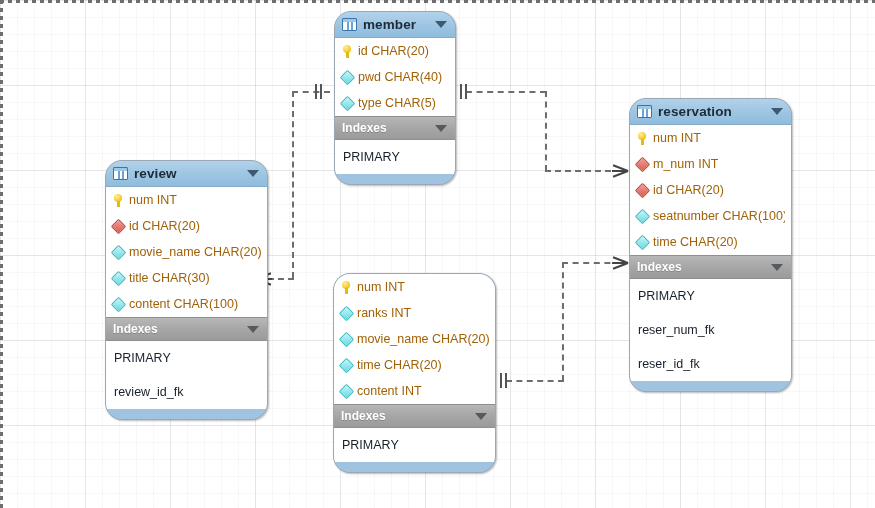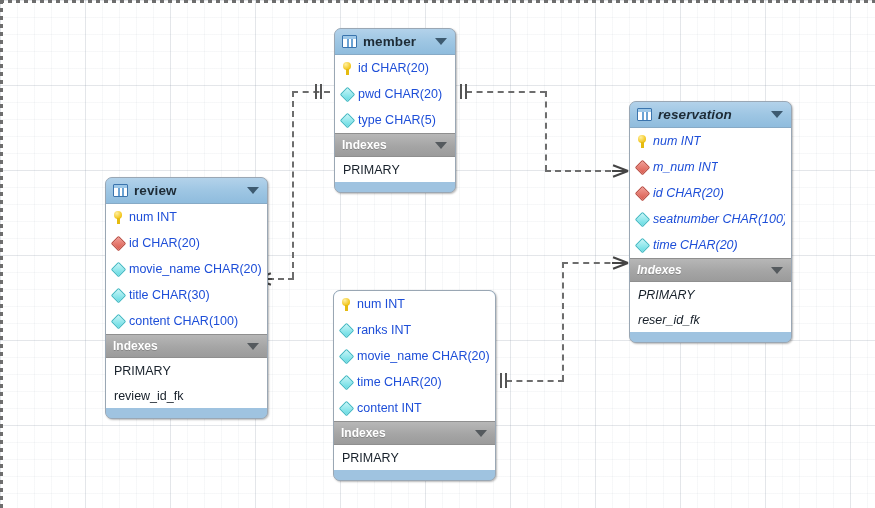--- a/index.html
+++ b/index.html
@@ -20,59 +20,59 @@
     background-position:0 0,0 0,0 0,0 0;
   }
   
   .page-edge-top{position:absolute;left:0;top:0;width:875px;height:3px;
     background:repeating-linear-gradient(to right,#6e6e6e 0 4px,transparent 4px 8px);}
   .page-edge-left{position:absolute;left:0;top:0;width:3px;height:508px;
     background:repeating-linear-gradient(to bottom,#6e6e6e 0 4px,transparent 4px 8px);}
 
   
   .tbl{position:absolute;box-sizing:border-box;
-       border:1px solid #9aa7b4;border-radius:7px;
+       border:1px solid #9aa7b4;border-radius:17px;
        background:#9fc3e0;
        box-shadow:1px 1px 2px rgba(0,0,0,.28);
-       overflow:hidden;margin-top:17px;}
+       overflow:hidden;}
   .tbl-head{height:25px;display:flex;align-items:center;gap:6px;padding:0 7px;
        background:linear-gradient(to bottom,#b3d2ea 0%,#9ec6e3 50%,#8fbcdd 100%);
        border-bottom:1px solid #87aac6;}
   .tbl-name{font-weight:bold;font-size:13.5px;color:#1d2b36;letter-spacing:.1px;
        flex:1;white-space:nowrap;}
   .caret{width:0;height:0;border-left:6px solid transparent;border-right:6px solid transparent;
        border-top:7px solid #3d5a70;margin-right:1px;}
   .caret.dark{border-top-color:#555a5e;}
 
   .tbl-icon{width:15px;height:13px;flex:0 0 auto;border:1.5px solid #3a74ad;border-radius:1px;
        background:#ffffff;position:relative;box-sizing:border-box;}
   .tbl-icon:before{content:"";position:absolute;left:0;right:0;top:0;height:3px;background:#9ec8e8;}
   .tbl-icon:after{content:"";position:absolute;left:4px;top:3px;bottom:0;width:1.5px;background:#6ba3d4;
        box-shadow:4px 0 0 0 #6ba3d4;}
 
   .cols{background:#ffffff;}
   .col{display:flex;align-items:center;gap:5px;height:26px;padding:0 6px 0 7px;
-       font-size:12.5px;color:#1d4ed8;white-space:nowrap;}
+       font-size:12.5px;color:#a16207;white-space:nowrap;}
   .colname{overflow:hidden;}
 
   .ic{flex:0 0 auto;}
   .ic-key{width:11px;height:13px;position:relative;}
   .ic-key:before{content:"";position:absolute;left:1px;top:0;width:8px;height:8px;border-radius:50%;
        background:radial-gradient(circle at 35% 30%,#ffef9e,#f2c417 70%,#d9a800);}
   .ic-key:after{content:"";position:absolute;left:4px;top:7px;width:2.5px;height:6px;background:#e5bb10;}
   .ic-dia{width:11px;height:11px;transform:rotate(45deg);border-radius:1.5px;}
   .ic-dia.fk{background:linear-gradient(135deg,#f29e96,#da5a4d);border:1px solid #b9483d;box-sizing:border-box;}
   .ic-dia.reg{background:linear-gradient(135deg,#c9f6f8,#63dbe2);border:1px solid #3fb8c2;box-sizing:border-box;}
 
   .idx-head{height:22px;display:flex;align-items:center;padding:0 7px;
        background:linear-gradient(to bottom,#b7b7b7 0%,#a5a5a5 55%,#9b9b9b 100%);
        border-top:1px solid #8f8f8f;border-bottom:1px solid #8f8f8f;}
   .idx-title{flex:1;font-weight:bold;font-size:12px;color:#ffffff;text-shadow:0 1px 0 rgba(0,0,0,.18);}
   .idx-list{background:#ffffff;}
-  .idx{height:25px;display:flex;align-items:center;padding:0 8px;font-size:12.5px;color:#17202a;}
+  .idx{height:34px;display:flex;align-items:center;padding:0 8px;font-size:12.5px;color:#17202a;}
   .tbl-foot{height:10px;background:#9fc3e0;}
 
   
   .conn{position:absolute;pointer-events:none;}
   .h{height:0;border-top:2px dashed #6d6d6d;}
   .v{width:0;border-left:2px dashed #6d6d6d;}
   
   .one{position:absolute;width:9px;height:15px;}
   .one:before,.one:after{content:"";position:absolute;top:0;width:2px;height:15px;background:#555;}
   .one:before{left:1px;} .one:after{left:6px;}
@@ -136,21 +136,21 @@
       <span class="tbl-name">member</span>
       <span class="caret"></span>
     </div>
     <div class="cols">
       <div class="col">
           <span class="ic ic-key"></span>
           <span class="colname">id CHAR(20)</span>
         </div>
       <div class="col">
           <span class="ic ic-dia reg"></span>
-          <span class="colname">pwd CHAR(20)</span>
+          <span class="colname">pwd CHAR(40)</span>
         </div>
       <div class="col">
           <span class="ic ic-dia reg"></span>
           <span class="colname">type CHAR(5)</span>
         </div>
     </div>
     <div class="idx-head">
       <span class="idx-title">Indexes</span>
       <span class="caret dark"></span>
     </div>
@@ -225,21 +225,21 @@
     <div class="idx-head">
       <span class="idx-title">Indexes</span>
       <span class="caret dark"></span>
     </div>
     <div class="idx-list">
       <div class="idx">PRIMARY</div>
     </div>
     <div class="tbl-foot"></div>
   </div>
 
-  <div class="tbl" style="left:629px;top:84px;width:163px;font-style:italic;">
+  <div class="tbl" style="left:629px;top:98px;width:163px;">
     <div class="tbl-head">
       <span class="tbl-icon"></span>
       <span class="tbl-name">reservation</span>
       <span class="caret"></span>
     </div>
     <div class="cols">
       <div class="col">
           <span class="ic ic-key"></span>
           <span class="colname">num INT</span>
         </div>
@@ -259,18 +259,19 @@
           <span class="ic ic-dia reg"></span>
           <span class="colname">time CHAR(20)</span>
         </div>
     </div>
     <div class="idx-head">
       <span class="idx-title">Indexes</span>
       <span class="caret dark"></span>
     </div>
     <div class="idx-list">
       <div class="idx">PRIMARY</div>
+      <div class="idx">reser_num_fk</div>
       <div class="idx">reser_id_fk</div>
     </div>
     <div class="tbl-foot"></div>
   </div>
 
 </div>
 
 </body></html>

